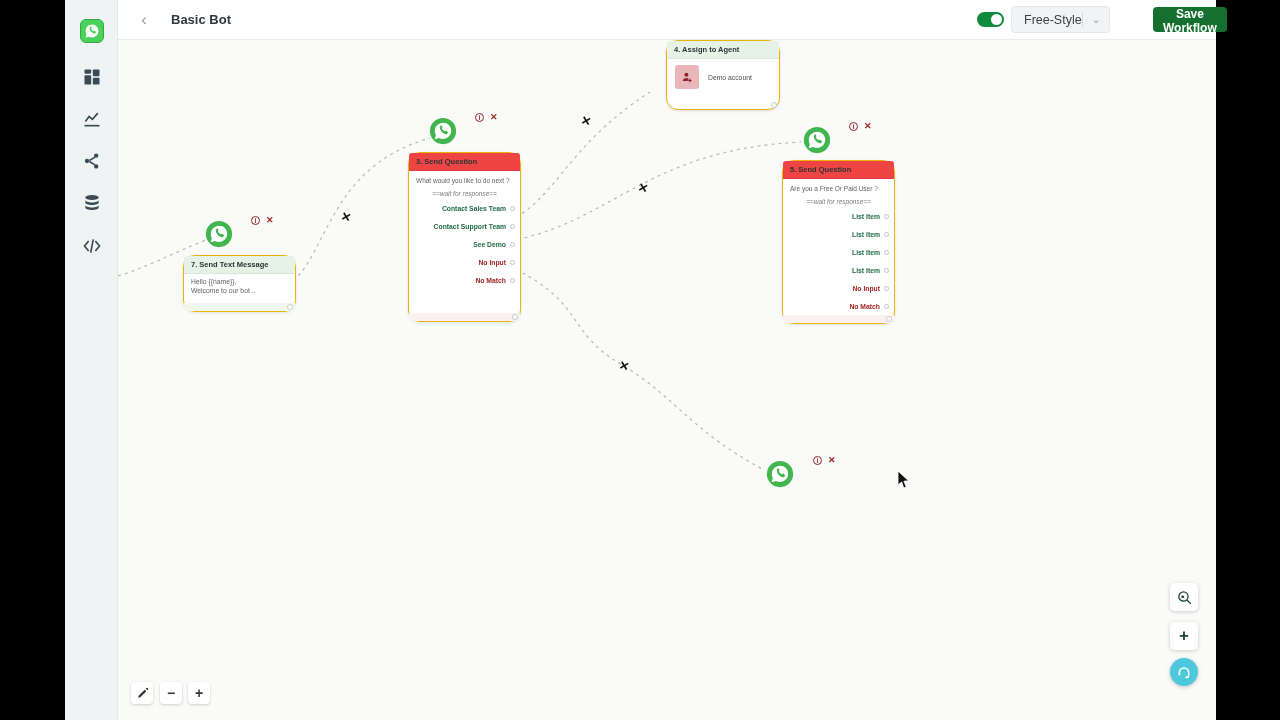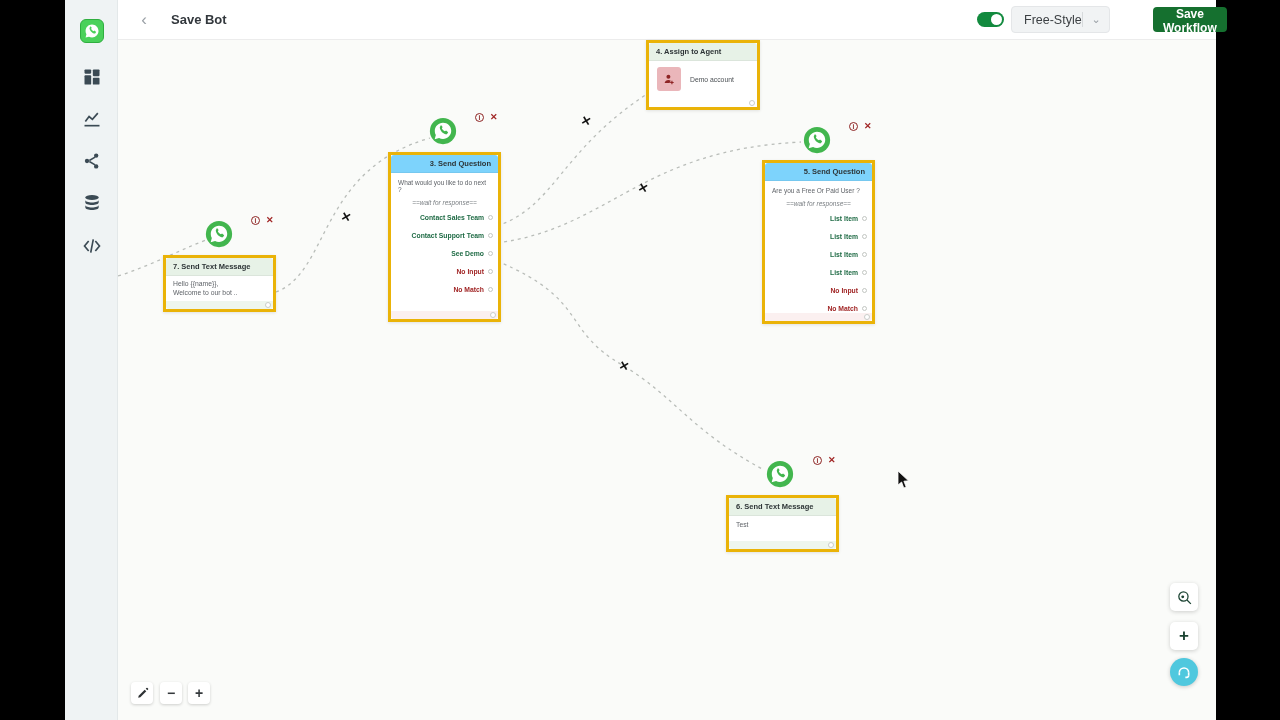--- a/index.html
+++ b/index.html
@@ -25,24 +25,24 @@
   .style-select .sep { width:1px; height:15px; background:#d7dadc; }
   .style-select .chev { width:26px; text-align:center; color:#9aa0a6; font-size:11px; }
   .save-btn { position:absolute; left:999px; top:7px; height:25px; padding:0 10px; background:#15702f; color:#fff; border:none; border-radius:4px; font-size:12px; font-weight:700; font-family:"Liberation Sans",sans-serif; cursor:pointer;margin-left:36px; }
 
   
   .canvas { position:absolute; left:53px; top:40px; width:1098px; height:680px; background:#fafbf9; }
   .edges { position:absolute; left:0; top:0; width:1098px; height:680px; }
   .xmark { position:absolute; transform:translate(-50%,-50%) rotate(14deg); font-size:12px; font-weight:900; color:#141414; cursor:pointer; }
 
   
-  .node { position:absolute; background:#fff; border:3px solid #eab308; border-radius:0; box-shadow:0 1px 3px rgba(0,0,0,.10); }
+  .node { position:absolute; background:#fff; border:1px solid #eab308; border-radius:12px; box-shadow:0 1px 3px rgba(0,0,0,.10);margin-left:20px; }
   .node-header { height:18px; line-height:18px; padding:0 7px; font-size:7.5px; font-weight:700; color:#2d3436; border-radius:3px 3px 0 0; border-bottom:1px solid rgba(0,0,0,.05); }
   .hdr-green { background:#e7f2e7; }
-  .hdr-pink  { background:#7dd3fc;text-align:right; }
+  .hdr-pink  { background:#ef4444; }
   .node-footer { position:absolute; left:0; bottom:0; width:100%; height:8px; border-radius:0 0 3px 3px; }
   .ftr-green { background:#eef6ee; }
   .ftr-pink  { background:#fbf0f0; }
   .resize-dot { position:absolute; right:2px; bottom:1px; width:6px; height:6px; border:1px solid #c9cdc9; border-radius:50%; background:#fff; }
   .msg-line { font-size:6.8px; color:#5f6368; padding:1px 7px; }
   .q-text { font-size:6.5px; color:#5f6368; padding:6px 7px 2px; }
   .wait-text { font-size:6.5px; font-style:italic; color:#7a7f83; text-align:center; padding:4px 0 2px; }
   .opt-row { display:flex; justify-content:flex-end; align-items:center; height:18px; padding-right:5px; }
   .opt-label { font-size:6.8px; font-weight:700; }
   .opt-green { color:#1f6b45; }
@@ -115,21 +115,21 @@
         <svg viewBox="0 0 24 24" fill="none" stroke="currentColor" stroke-width="2">
             <path d="M8 6l-5 6 5 6"></path>
             <path d="M16 6l5 6-5 6"></path>
             <path d="M13.5 4l-3 16"></path>
           </svg>
       </div>
     </div>
 
     <div class="topbar">
       <div class="back">‹</div>
-      <div class="bar-title">Save Bot</div>
+      <div class="bar-title">Basic Bot</div>
       <div class="toggle">
           <div class="knob"></div>
         </div>
       <div class="style-select">
         <span class="val">Free-Style</span>
         <span class="sep"></span>
         <span class="chev">⌄</span>
       </div>
       <button class="save-btn">Save Workflow</button>
     </div>
@@ -274,27 +274,20 @@
         <svg viewBox="0 0 32 32" width="28" height="28">
             <circle cx="16" cy="16" r="15" fill="#42b64e"></circle>
             <path fill="#fff" d="M16 6.6c-5.2 0-9.4 4.2-9.4 9.4 0 1.7.4 3.3 1.2 4.7l-1.3 4.7 5-1.3c1.4.7 2.9 1.1 4.5 1.1 5.2 0 9.4-4.2 9.4-9.4S21.2 6.6 16 6.6z"></path>
             <path fill="#42b64e" d="M12.3 11.6c0 4 4.2 8.2 8.2 8.2l1.4-2.4-2.4-1.9-1.3.9c-1.5-.5-3-2-3.5-3.5l.9-1.4-1.9-2.4-1.4 2.5z"></path>
           </svg>
       </div>
       <div class="node-tools" style="left:695px;top:416px">
         <span class="info-ic">i</span>
         <span class="close-ic">✕</span>
       </div>
-      <div class="node" style="left:608px;top:455px;width:113px;height:57px">
-        <div class="node-header hdr-green">6. Send Text Message</div>
-        <div class="msg-line" style="padding-top:5px">Test</div>
-        <div class="node-footer ftr-green">
-            <span class="resize-dot"></span>
-          </div>
-      </div>
 
       <div class="sq-btn" style="left:13px;top:642px">
         <svg viewBox="0 0 24 24" width="13" height="13" fill="#2d3133">
             <path d="M4 20l1-4 11-11 3 3-11 11-4 1z"></path>
             <path d="M18 3l3 3 1.2-1.2a1.5 1.5 0 000-2.1l-.9-.9a1.5 1.5 0 00-2.1 0z"></path>
           </svg>
       </div>
       <div class="sq-btn" style="left:42px;top:642px">
           <span>−</span>
         </div>

